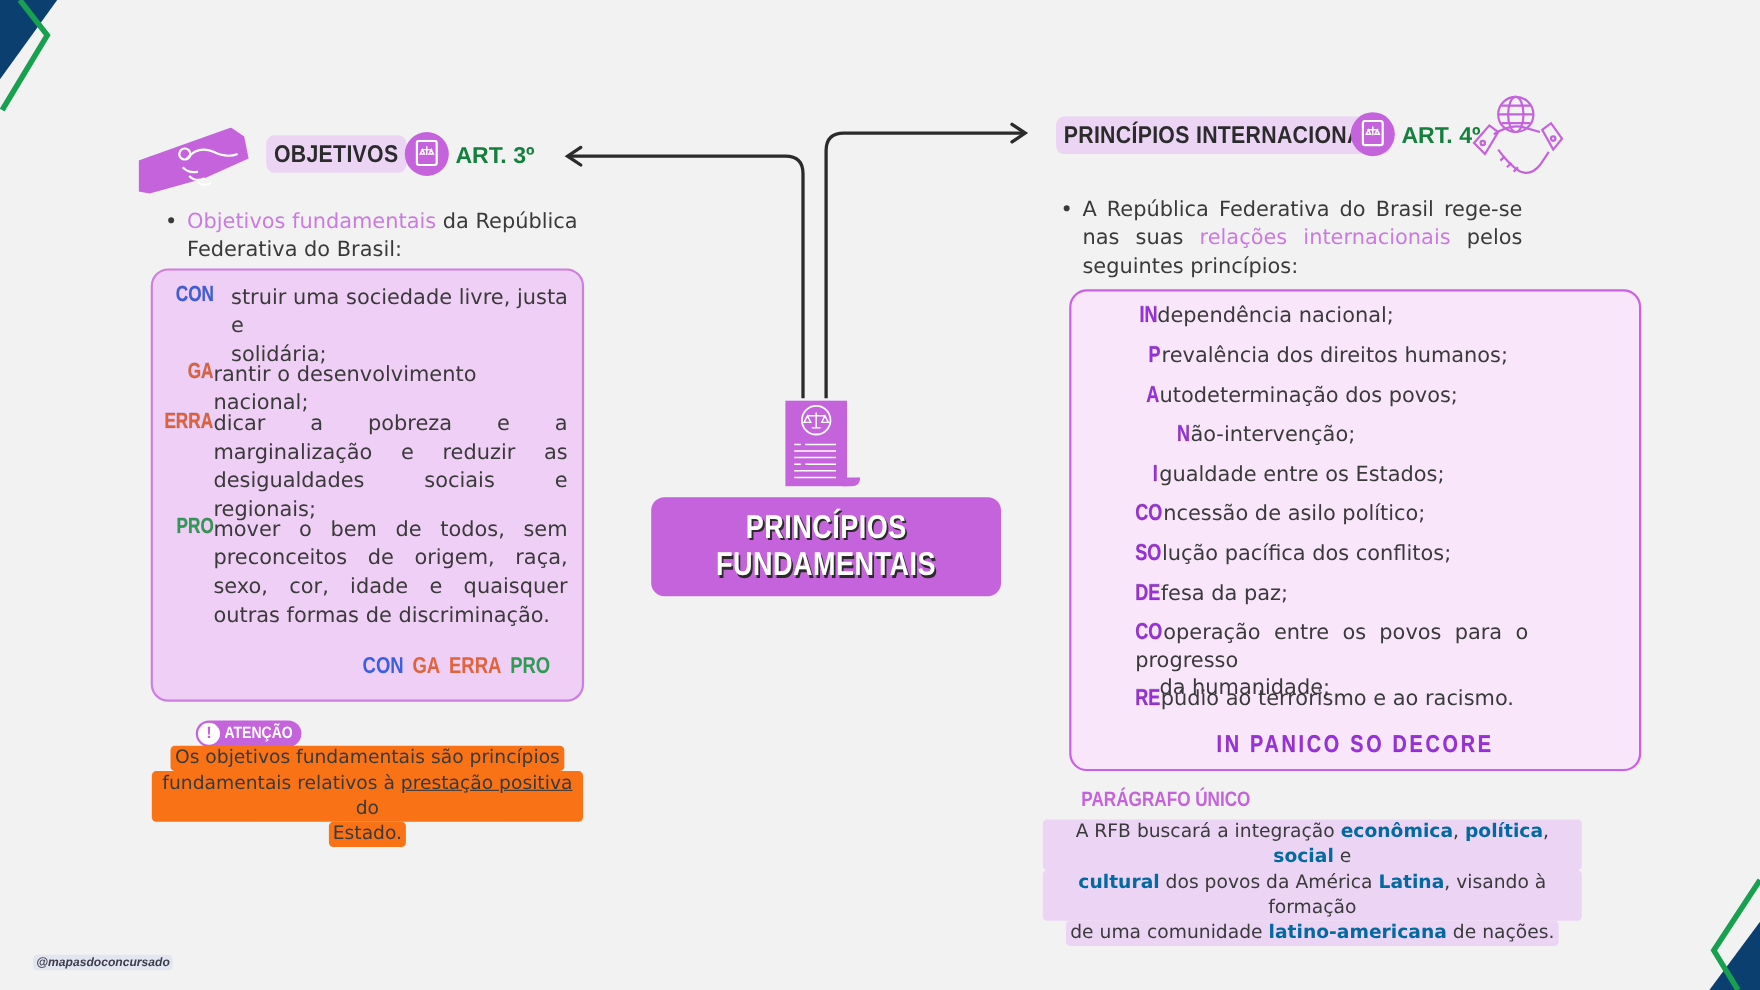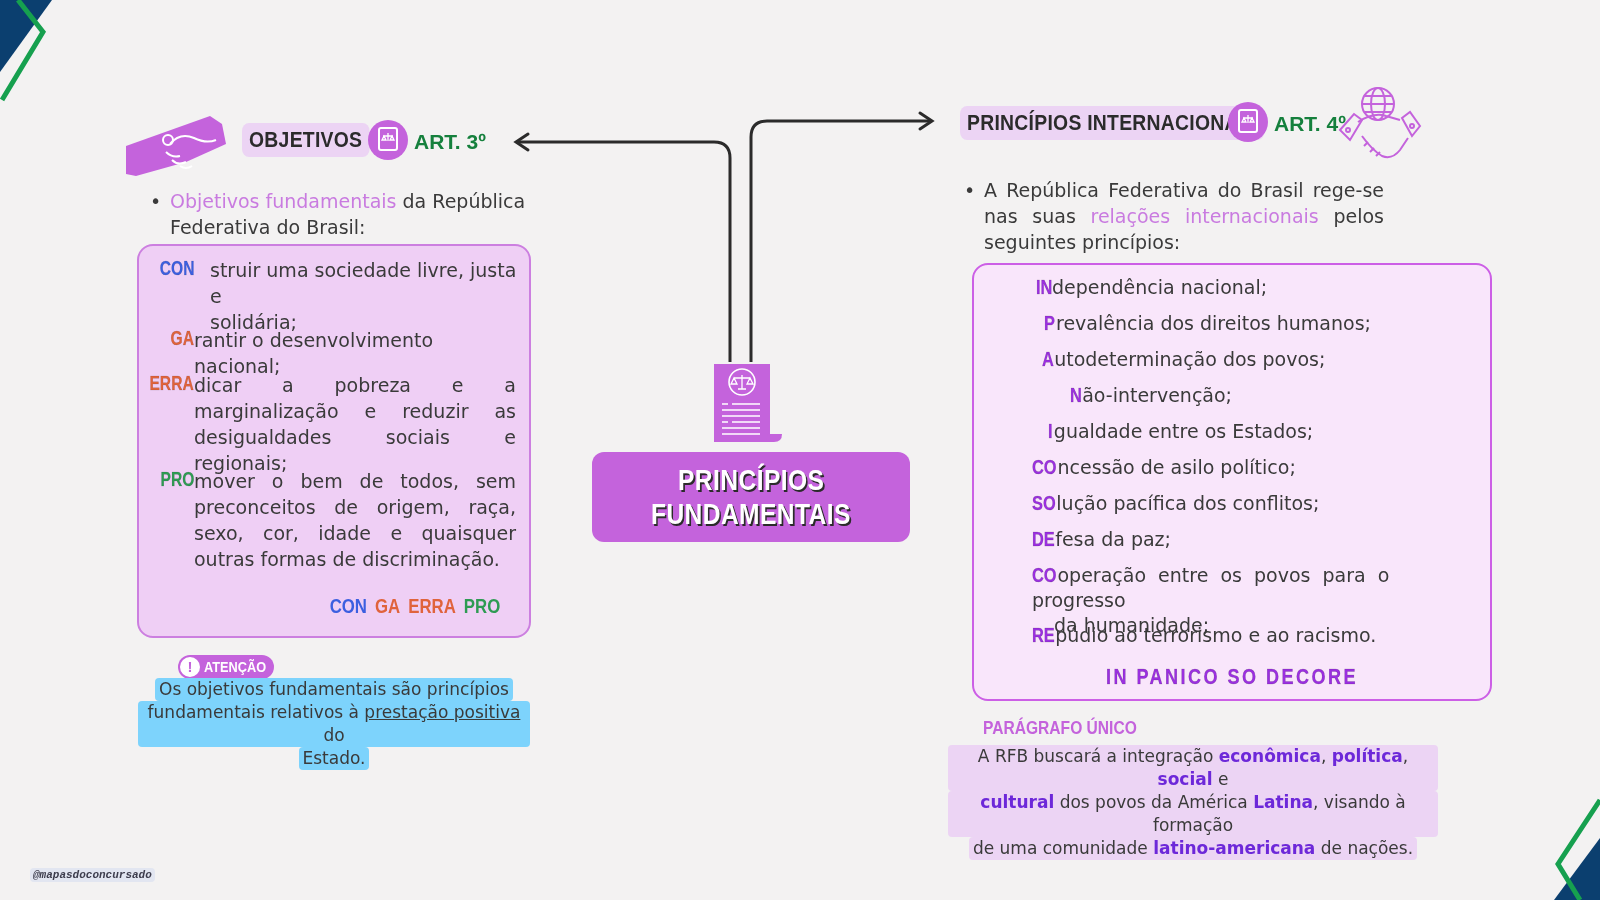--- a/index.html
+++ b/index.html
@@ -97,21 +97,21 @@
   }
   .att-pill .lbl {
     position: absolute; left: 26px; top: 3px;
     font-family: "Liberation Sans", sans-serif; font-weight: bold; font-size: 15px;
     transform: scaleX(0.85); transform-origin: left center;
   }
   .att-text {
     position: absolute; left: 138px; top: 678px; width: 392px;
     text-align: center; font-size: 17px; line-height: 23px; color: #3a3a3a;
   }
-  .att-text .line { display: inline-block; background: #7dd3fc; padding: 0 4px; border-radius: 4px; }
+  .att-text .line { display: inline-block; background: #f97316; padding: 0 4px; border-radius: 4px; }
   .att-text u { text-decoration: underline; }
 
   
   .center-box {
     position: absolute; left: 592px; top: 452px; width: 318px; height: 90px;
     background: #c463dc; border-radius: 12px;
     display: flex; flex-direction: column; align-items: center; justify-content: center;
     color: #fff;
     font-family: "Liberation Sans", sans-serif; font-weight: bold;
     font-size: 30px; line-height: 34px;
@@ -146,26 +146,26 @@
   .par-title {
     position: absolute; left: 983px; top: 717px;
     color: #c463dc; font-family: "Liberation Sans", sans-serif; font-weight: bold; font-size: 19px;
     transform: scaleX(0.82); transform-origin: left center;
   }
   .par-text {
     position: absolute; left: 948px; top: 745px; width: 490px;
     text-align: center; font-size: 17px; line-height: 23px; color: #3a3a3a;
   }
   .par-text .line { display: inline-block; background: #ecd4f4; padding: 0 4px; border-radius: 4px; }
-  .par-text b { color: #6d28d9; }
+  .par-text b { color: #0369a1; }
 
   .handle {
     position: absolute; left: 30px; top: 868px;
     background: #e2e6f1; border-radius: 4px; padding: 1px 3px;
-    font-family: Liberation Mono, monospace; font-weight: bold; font-style: italic; font-size: 11px;
+    font-family: Liberation Sans, sans-serif; font-weight: bold; font-style: italic; font-size: 11px;
     color: #3d3d4d;
   }
 </style>
 </head>
 <body>
 
 <svg class="corner" style="left:0;top:0" width="60" height="110" viewBox="0 0 60 110">
   <polygon points="0,0 52,0 0,72" fill="#0b3f6f"></polygon>
   <polyline points="18,0 43,32 2,100" fill="none" stroke="#16a04f" stroke-width="5"></polyline>
 </svg>

